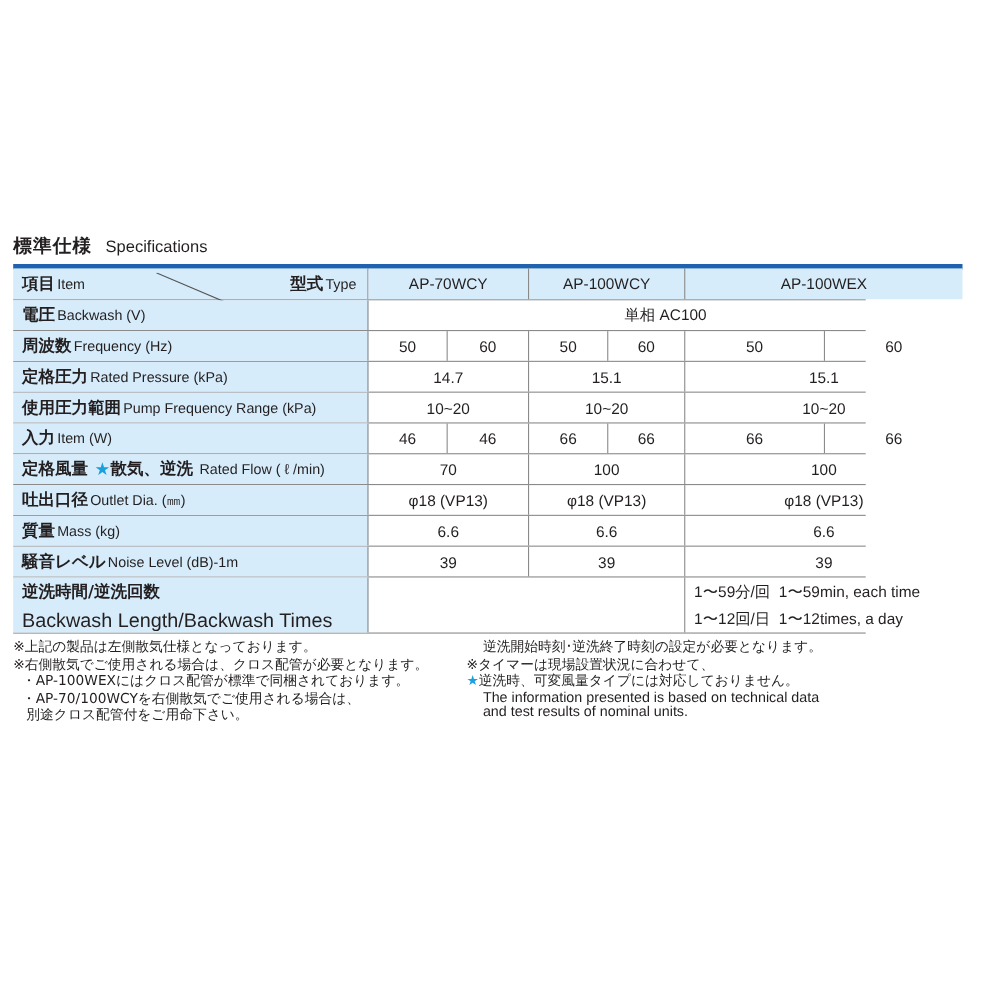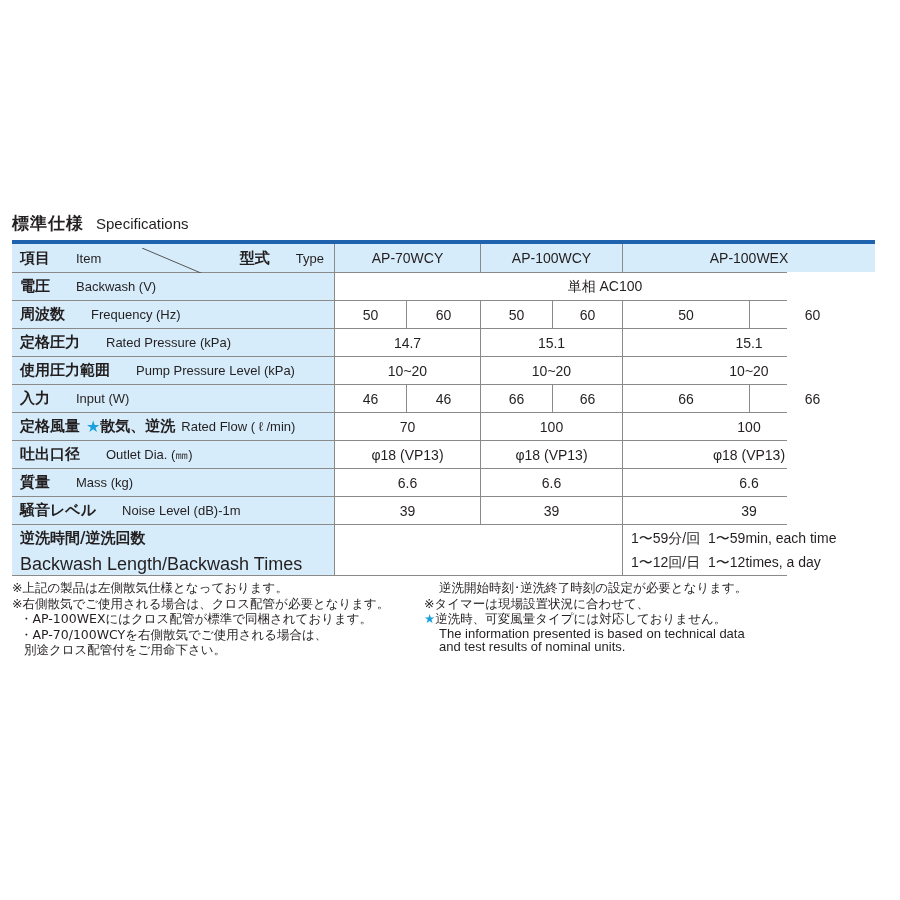--- a/index.html
+++ b/index.html
@@ -11,21 +11,21 @@
 
   .table { position:absolute; left:12px; top:240px; width:863px; }
   .topbar { position:absolute; left:0; top:0; width:863px; height:5px; background:#1f63ae; }
   .row { position:absolute; left:0; width:775px; border-bottom:1.5px solid #8a8a8a; box-sizing:border-box; }
   .lab { position:absolute; left:0; top:0; bottom:0; width:323px; background:#d6ecfa;
          border-right:1px solid #8a8a8a; box-sizing:border-box; }
   .cell { position:absolute; top:0; bottom:0; display:flex; align-items:center; justify-content:center;
           font-size:14px; font-family:"Liberation Sans",sans-serif; box-sizing:border-box; white-space:nowrap; }
   .vl { border-left:1px solid #8a8a8a; }
   .lab .jp { font-weight:bold; font-size:15px; }
-  .lab .en { font-size:13px; font-family:"Liberation Sans",sans-serif; margin-left:26px; }
+  .lab .en { font-size:13px; font-family:"Liberation Sans",sans-serif; margin-left:2px; }
   .lab-inner { position:absolute; left:8px; top:0; bottom:0; display:flex; align-items:center; white-space:nowrap; }
   .hdr-cell { background:#d6ecfa; }
   .star { color:#1aa0dc; font-weight:normal; }
   .notes { position:absolute; font-size:12.5px; line-height:15.5px; white-space:nowrap; }
   .notes .en { font-family:"Liberation Sans",sans-serif; font-size:13px; line-height:13px; }
   .diag { position:absolute; left:130px; top:4px; width:66px; height:28px; }
 </style>
 </head>
 <body>
 
@@ -89,33 +89,33 @@
       </div>
     <div class="cell" style="left:323px;width:145px;">14.7</div>
     <div class="cell vl" style="left:468px;width:142px;">15.1</div>
     <div class="cell vl" style="left:610px;width:253px;">15.1</div>
   </div>
 
   <div class="row" style="top:117px;height:28px;">
     <div class="lab">
         <div class="lab-inner">
           <span class="jp">使用圧力範囲</span>
-          <span class="en">Pump Pressure Level (kPa)</span>
+          <span class="en">Pump Frequency Range (kPa)</span>
         </div>
       </div>
     <div class="cell" style="left:323px;width:145px;">10~20</div>
     <div class="cell vl" style="left:468px;width:142px;">10~20</div>
     <div class="cell vl" style="left:610px;width:253px;">10~20</div>
   </div>
 
   <div class="row" style="top:145px;height:28px;">
     <div class="lab">
         <div class="lab-inner">
           <span class="jp">入力</span>
-          <span class="en">Input (W)</span>
+          <span class="en">Item (W)</span>
         </div>
       </div>
     <div class="cell" style="left:323px;width:71px;">46</div>
     <div class="cell vl" style="left:394px;width:74px;">46</div>
     <div class="cell vl" style="left:468px;width:72px;">66</div>
     <div class="cell vl" style="left:540px;width:70px;">66</div>
     <div class="cell vl" style="left:610px;width:127px;">66</div>
     <div class="cell vl" style="left:737px;width:126px;">66</div>
   </div>
 

